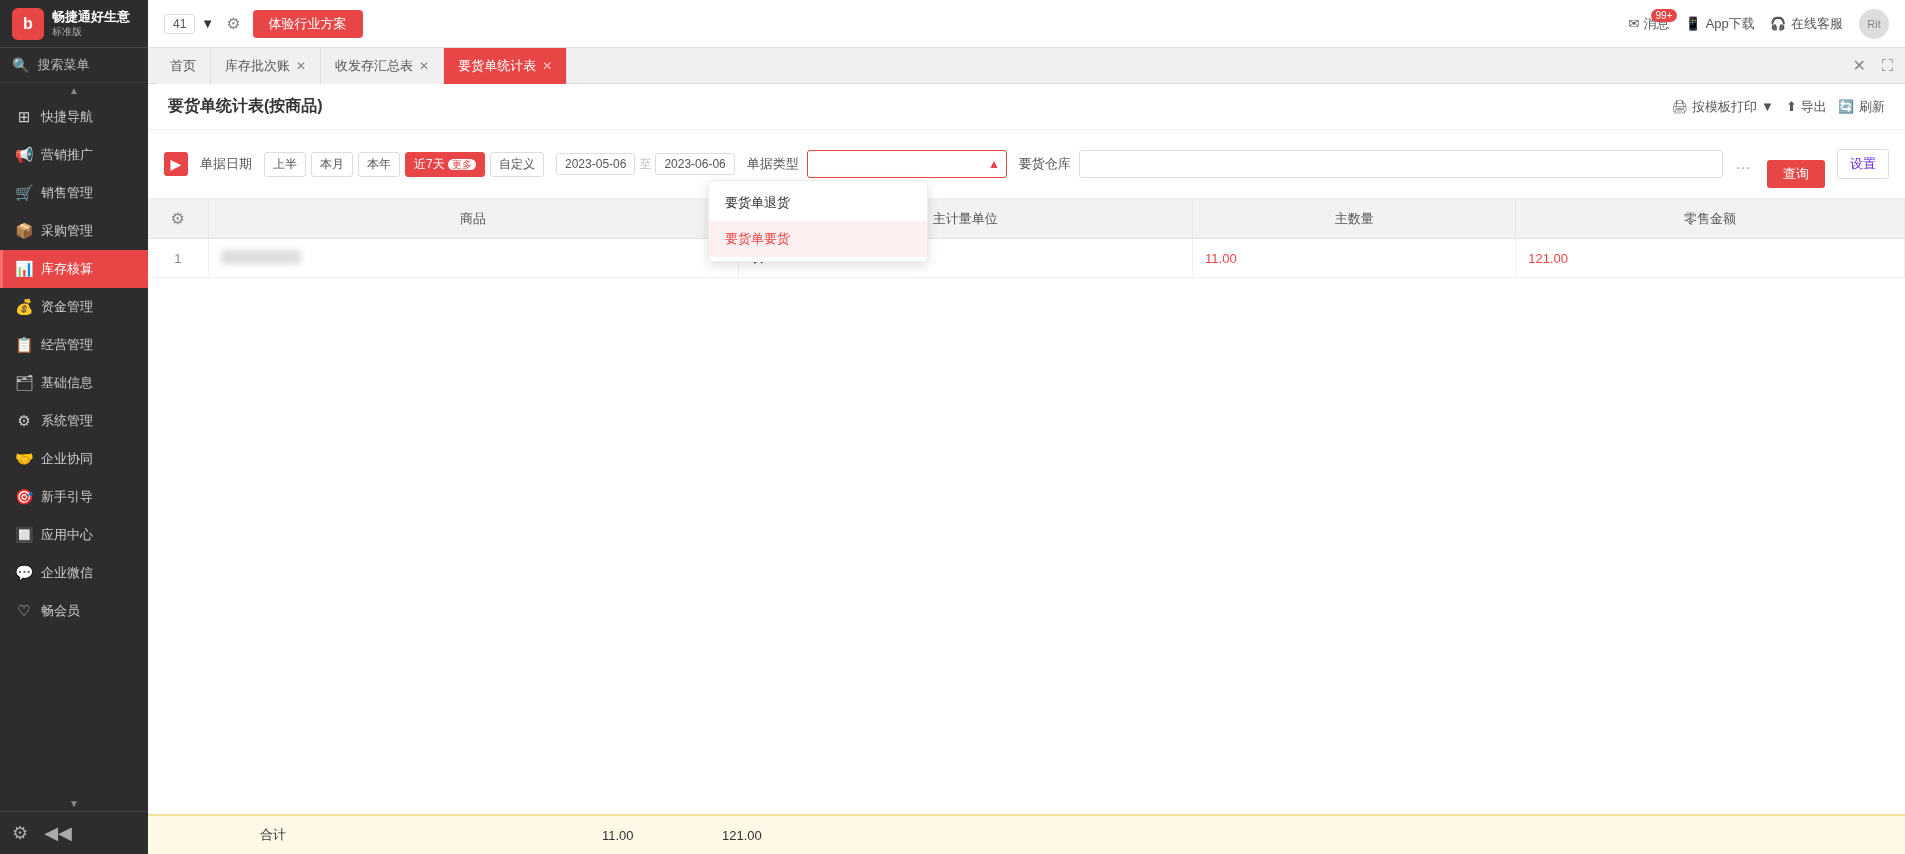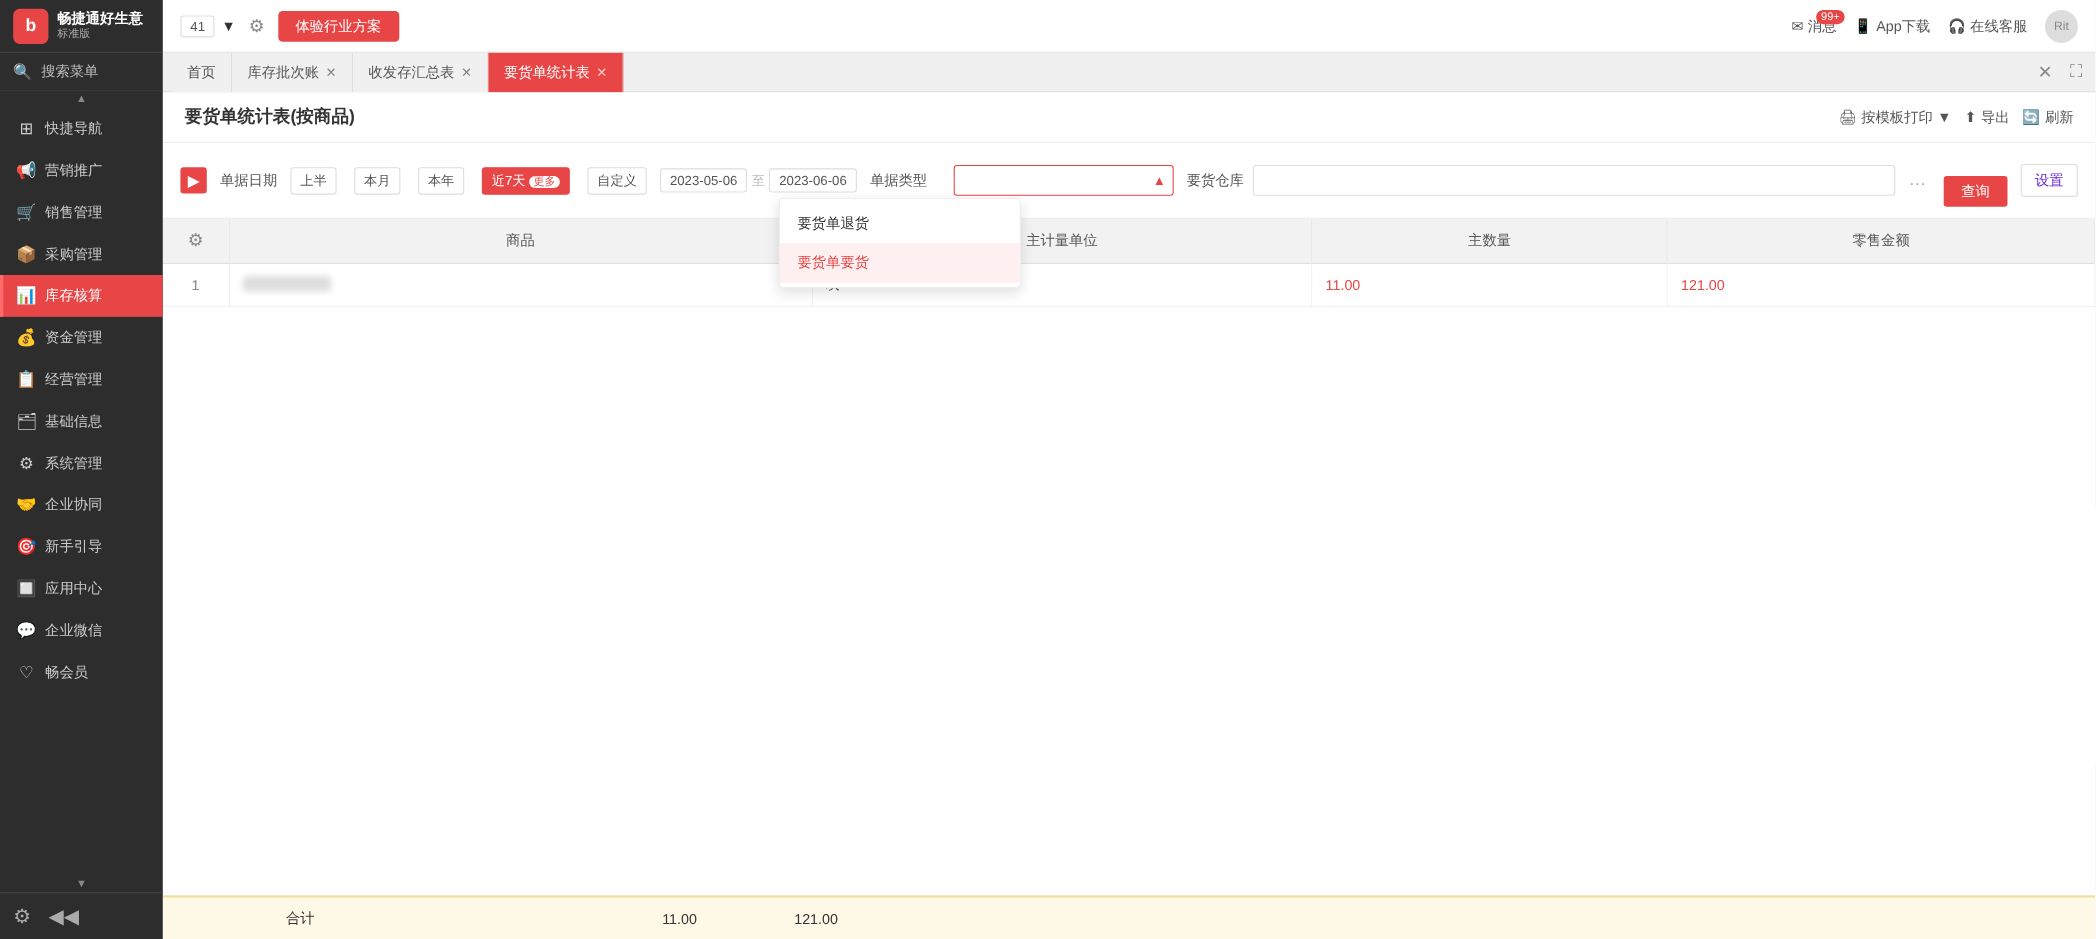--- a/index.html
+++ b/index.html
@@ -166,36 +166,36 @@
       flex-shrink: 0;
       flex-wrap: wrap;
       position: relative;
     }
     .filter-expand-btn {
       width: 24px; height: 24px; background: #e84646; border-radius: 3px;
       display: flex; align-items: center; justify-content: center;
       color: white; cursor: pointer; font-size: 14px; flex-shrink: 0;
     }
     .filter-label { font-size: 13px; color: #555; white-space: nowrap; }
-    .filter-date-btns { display: flex; align-items: center; gap: 16px; justify-content: space-between; }
+    .filter-date-btns { display: flex; align-items: center; gap: 5px; justify-content: space-between; }
     .filter-date-btn {
       padding: 3px 8px; font-size: 12px; border: 1px solid #ddd;
       background: #fff; border-radius: 3px; cursor: pointer; color: #555;
     }
     .filter-date-btn.more {
       background: #e84646; color: #fff; border-color: #e84646;
     }
     .filter-date-input {
       font-size: 12px; color: #555; border: 1px solid #ddd; padding: 3px 8px;
       border-radius: 3px; background: #fff;
     }
     .filter-separator { color: #bbb; font-size: 12px; }
 
     .filter-type-section {
-      display: flex; align-items: center; gap: 24px;
+      display: flex; align-items: center; gap: 8px;
     }
     .filter-type-label { font-size: 13px; color: #555; }
     .filter-type-select {
       position: relative; display: flex; align-items: center;
       border: 1px solid #e84646; border-radius: 3px;
       min-width: 200px; height: 28px; background: #fff;
     }
     .filter-type-value { flex: 1; padding: 0 8px; font-size: 13px; color: #333; }
     .filter-type-arrow {
       padding: 0 6px; color: #e84646; font-size: 12px; cursor: pointer;

